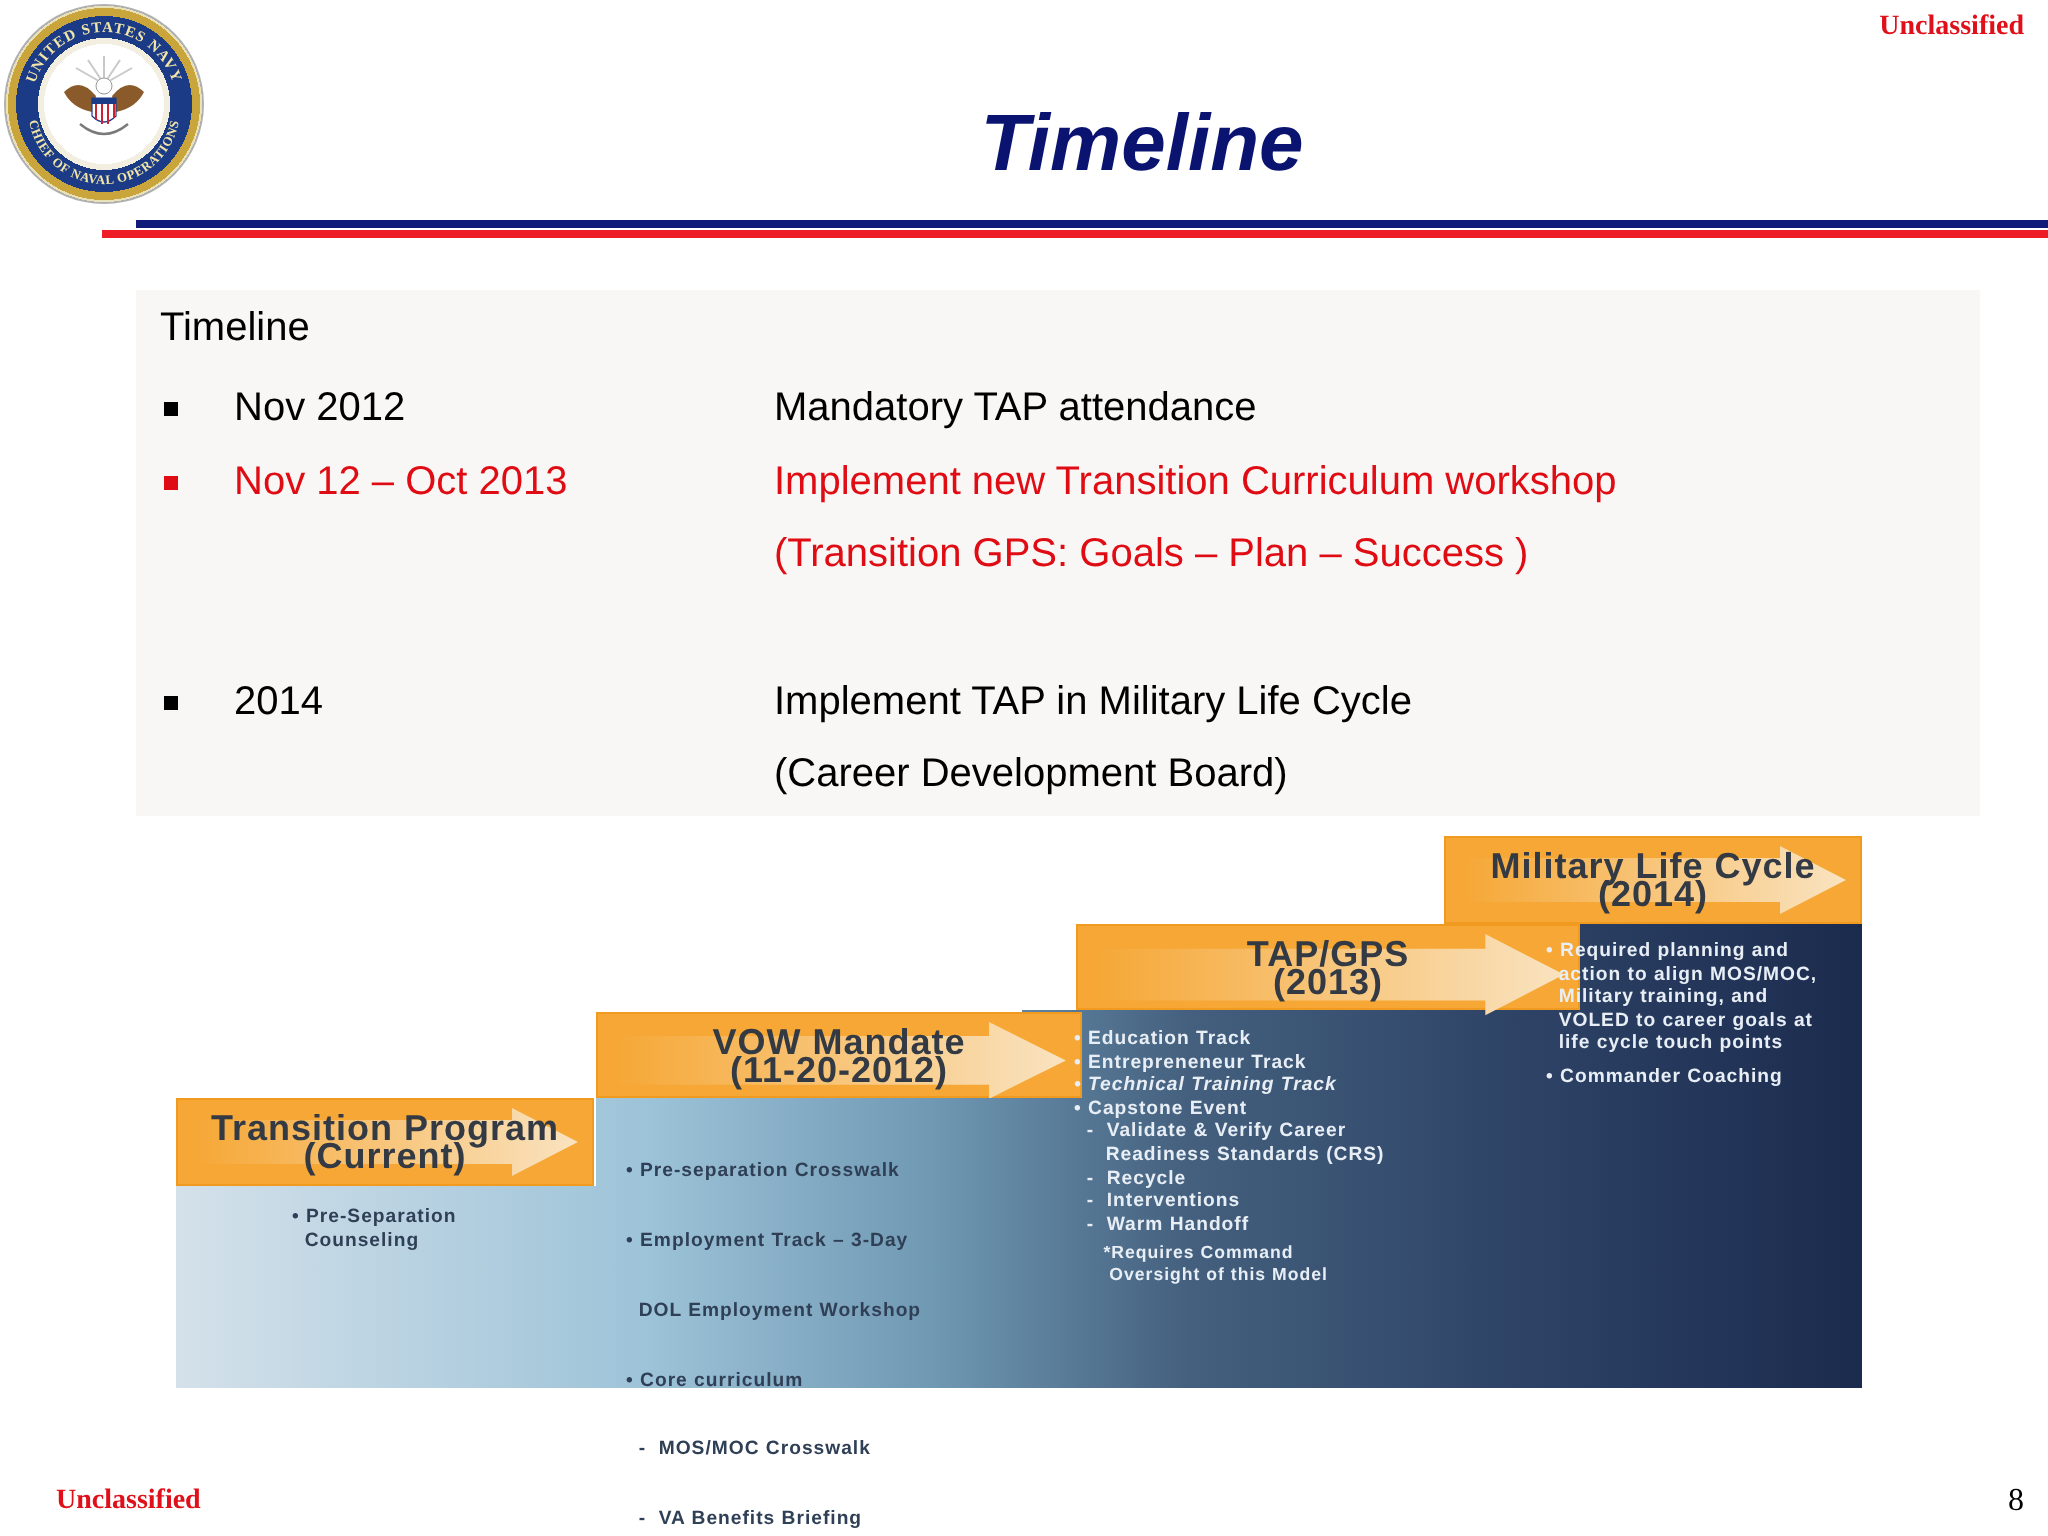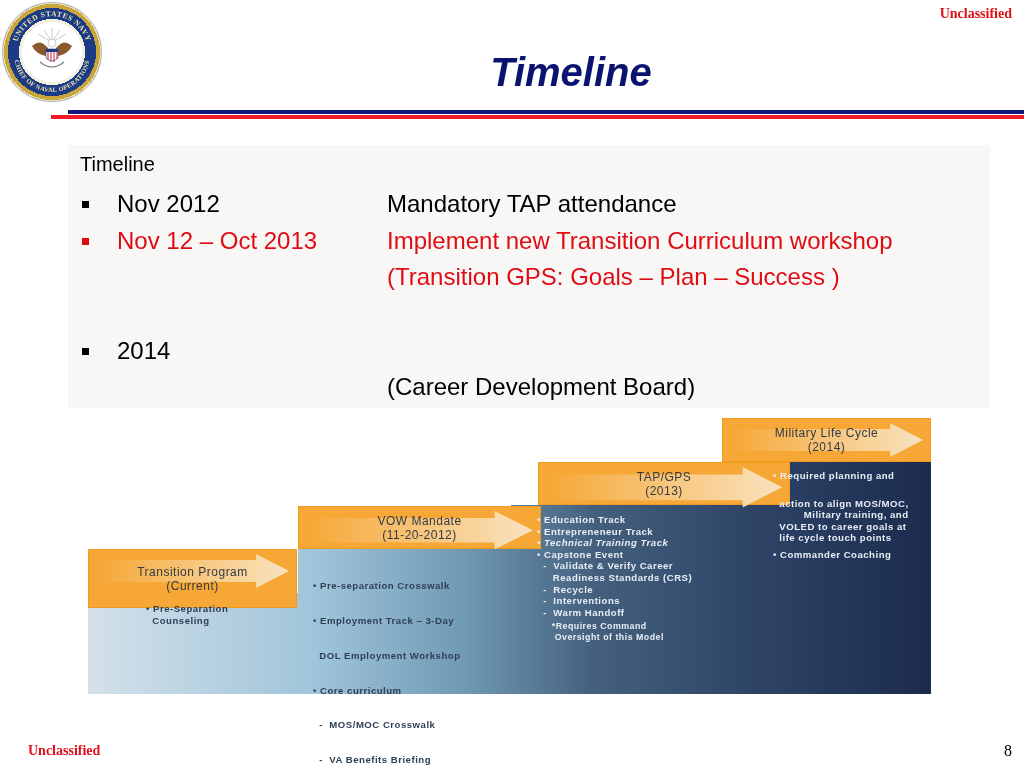--- a/index.html
+++ b/index.html
@@ -13,32 +13,32 @@
   .class-bottom { position:absolute; left:28px; top:743px; font-family:"Liberation Serif", serif; font-weight:bold; font-size:14px; color:#e0101a; }
   .page-num { position:absolute; right:12px; top:742px; font-family:"Liberation Serif", serif; font-size:16px; color:#000; }
 
   .title { position:absolute; left:0; width:1142px; top:50px; text-align:center; font-weight:bold; font-style:italic; font-size:40px; color:#0a1470; letter-spacing:0px; }
 
   .rule-navy { position:absolute; left:68px; right:0; top:110px; height:4px; background:#101a7a; }
   .rule-red { position:absolute; left:51px; right:0; top:115px; height:4px; background:#ee1c24; }
 
   .textbox { position:absolute; left:68px; top:145px; width:922px; height:263px; background:#f8f7f5; }
   .tb-heading { position:absolute; left:12px; top:8px; font-size:20px; color:#000; }
-  .tb-row { position:absolute; left:0; font-size:24px; height:26px; line-height:26px; width:100%; }
+  .tb-row { position:absolute; left:0; font-size:20px; height:26px; line-height:26px; width:100%; }
   .tb-bullet { position:absolute; left:14px; top:10px; width:7px; height:7px; }
   .tb-date { position:absolute; left:49px; white-space:nowrap; }
   .tb-desc { position:absolute; left:319px; white-space:nowrap; }
   .black { color:#000; }
   .red { color:#e00c14;text-align:right; }
   .bg-black { background:#000; }
   .bg-red { background:#e00c14; }
   .stair-bg { position:absolute; left:88px; top:418px; width:843px; height:276px; }
   .hdr { position:absolute; background:#f6a735; box-shadow: inset 0 0 0 1px #f19a20; }
   .hdr .arrow { position:absolute; left:8px; top:5px; right:8px; bottom:5px; }
-  .hdr-label { position:absolute; left:0; right:0; top:0; bottom:0; display:flex; flex-direction:column; align-items:center; justify-content:center; font-weight:normal; font-size:12px; line-height:14px; color:#333a44; letter-spacing:0.5px; text-align:center; }
+  .hdr-label { position:absolute; left:0; right:0; top:0; bottom:0; display:flex; flex-direction:column; align-items:center; justify-content:center; font-weight:bold; font-size:18px; line-height:14px; color:#333a44; letter-spacing:0.5px; text-align:center; }
   .body-list { position:absolute; font-weight:bold; font-size:9.6px; line-height:11.6px; letter-spacing:0.5px; }
   .body-list div { white-space:nowrap; }
   .dark-text { color:#2f3f55; }
   .light-text { color:#e8eef5; }
 </style>
 </head>
 <body>
 
 <div class="seal">
   <svg class="seal-text" viewBox="0 0 100 100">
@@ -102,20 +102,21 @@
   </div>
 
   <div class="tb-row red" style="top:119px;">
     <span class="tb-desc">(Transition GPS: Goals – Plan – Success )</span>
   </div>
 
 
   <div class="tb-row black" style="top:193px;">
     <span class="tb-bullet bg-black"></span>
     <span class="tb-date">2014</span>
+    <span class="tb-desc">Implement TAP in Military Life Cycle</span>
   </div>
 
   <div class="tb-row black" style="top:229px;text-align:center;">
     <span class="tb-desc">(Career Development Board)</span>
   </div>
 </div>
 
 <div>
 
   <svg class="stair-bg" viewBox="0 0 843 276" preserveAspectRatio="none">
@@ -125,21 +126,21 @@
         <stop offset="0.28" stop-color="#9dc3d8"></stop>
         <stop offset="0.45" stop-color="#6f98b3"></stop>
         <stop offset="0.6" stop-color="#44607e"></stop>
         <stop offset="0.78" stop-color="#2f4568"></stop>
         <stop offset="1" stop-color="#1b2b4e"></stop>
       </linearGradient>
     </defs>
     <path d="M0 175 H210 V131 H423 V87 H634 V44 H843 V276 H0 Z" fill="url(#stairGrad)"></path>
   </svg>
 
-  <div class="hdr" style="left:88px; top:549px; width:209px; height:59px;">
+  <div class="hdr" style="left:88px; top:549px; width:209px; height:44px;">
     <svg class="arrow" viewBox="0 0 193 34" preserveAspectRatio="none">
       <defs>
           <linearGradient id="ag1" x1="0" x2="1">
             <stop offset="0" stop-color="#f6a735"></stop>
             <stop offset="1" stop-color="#f9e3c0"></stop>
           </linearGradient>
         </defs>
       <path d="M0 6 H160 V0 L193 17 L160 34 V28 H0 Z" fill="url(#ag1)"></path>
     </svg>
     <div class="hdr-label">
@@ -223,22 +224,22 @@
     <div style="white-space:pre;">  -  Recycle</div>
     <div style="white-space:pre;">  -  Interventions</div>
     <div style="white-space:pre;">  -  Warm Handoff</div>
     <div style="white-space:pre; height:3px;"></div>
     <div style="white-space:pre; font-size:8.8px; line-height:11px;">     *Requires Command</div>
     <div style="white-space:pre; font-size:8.8px; line-height:11px;">      Oversight of this Model</div>
   </div>
 
   <div class="body-list light-text" style="left:773px; top:470px;">
     <div style="white-space:pre;">• Required planning and</div>
-    <div style="white-space:pre;margin-top:16px;">  action to align MOS/MOC,</div>
-    <div style="white-space:pre;text-align:right;">  Military training, and</div>
+    <div style="white-space:pre;">  action to align MOS/MOC,</div>
+    <div style="white-space:pre;">  Military training, and</div>
     <div style="white-space:pre;">  VOLED to career goals at</div>
     <div style="white-space:pre;">  life cycle touch points</div>
     <div style="white-space:pre; height:5px;"></div>
     <div style="white-space:pre;">• Commander Coaching</div>
   </div>
 </div>
 
 <div class="class-bottom">Unclassified</div>
 <div class="page-num">8</div>
 

